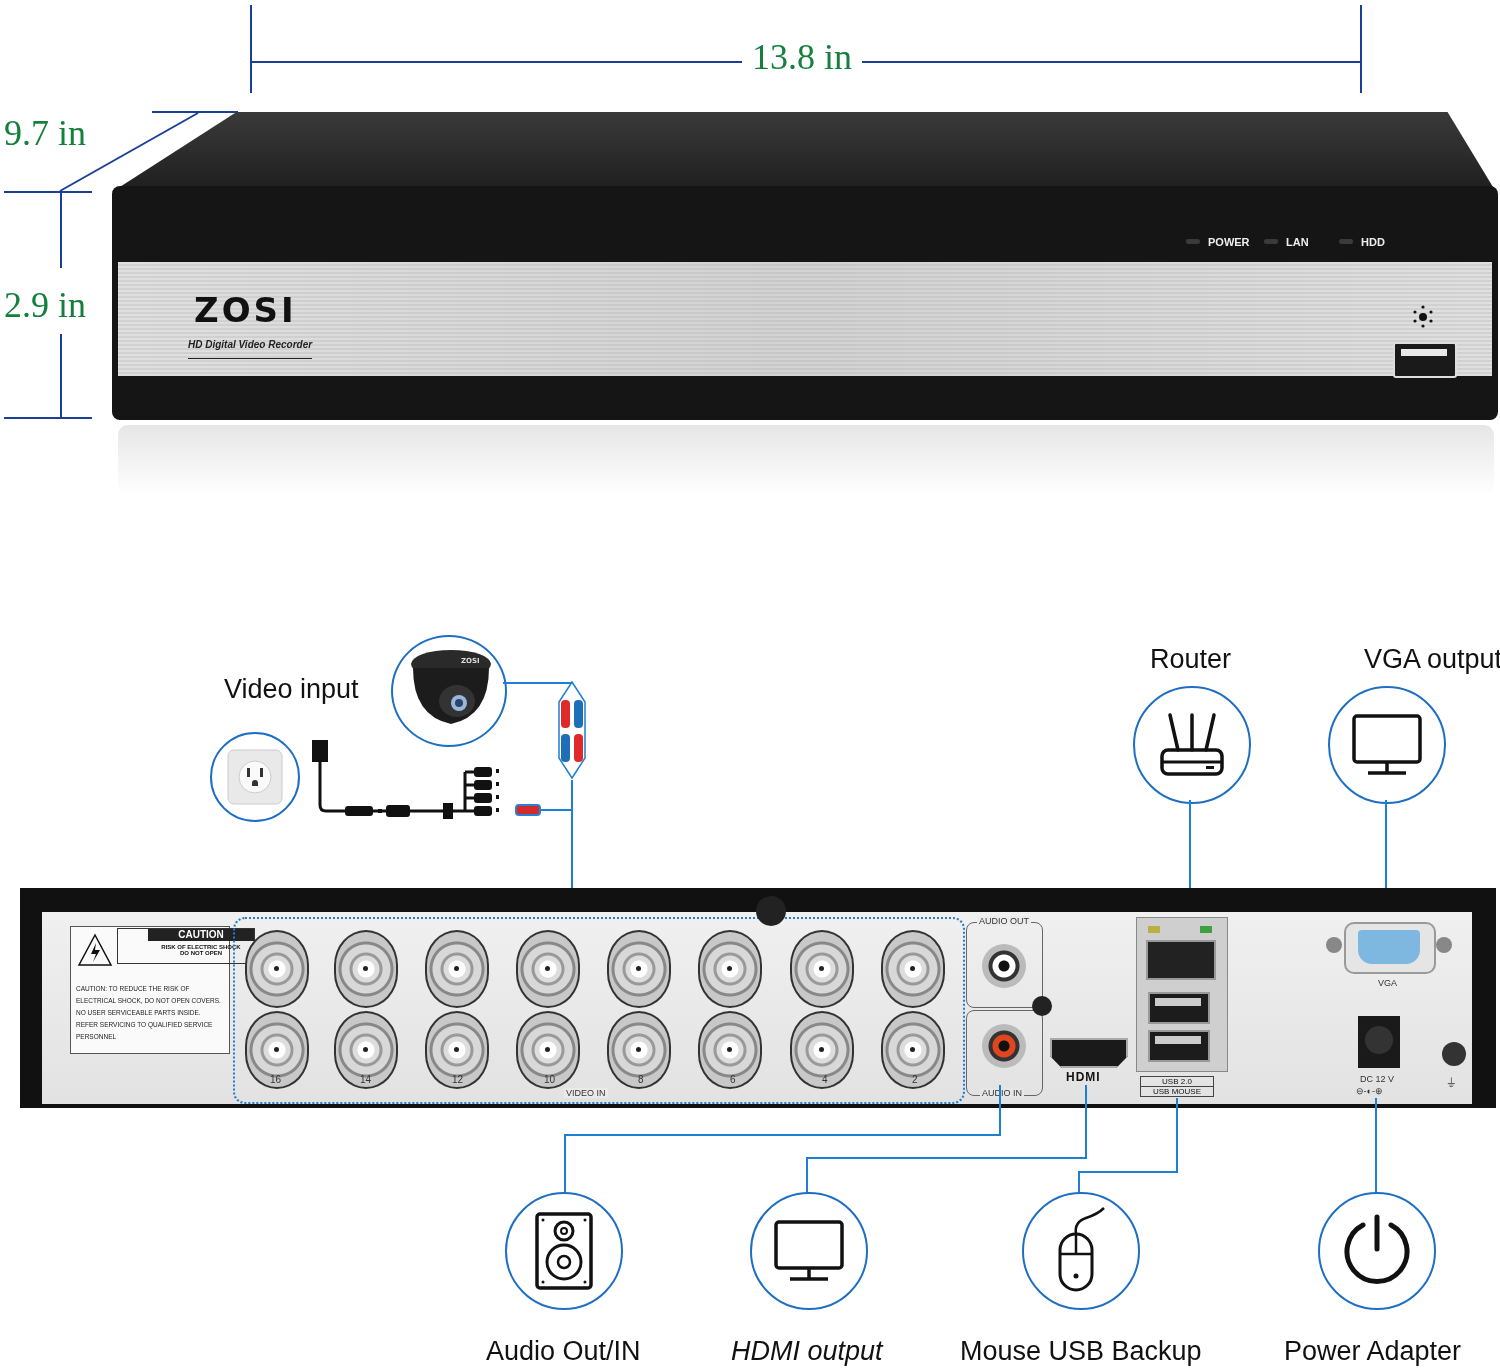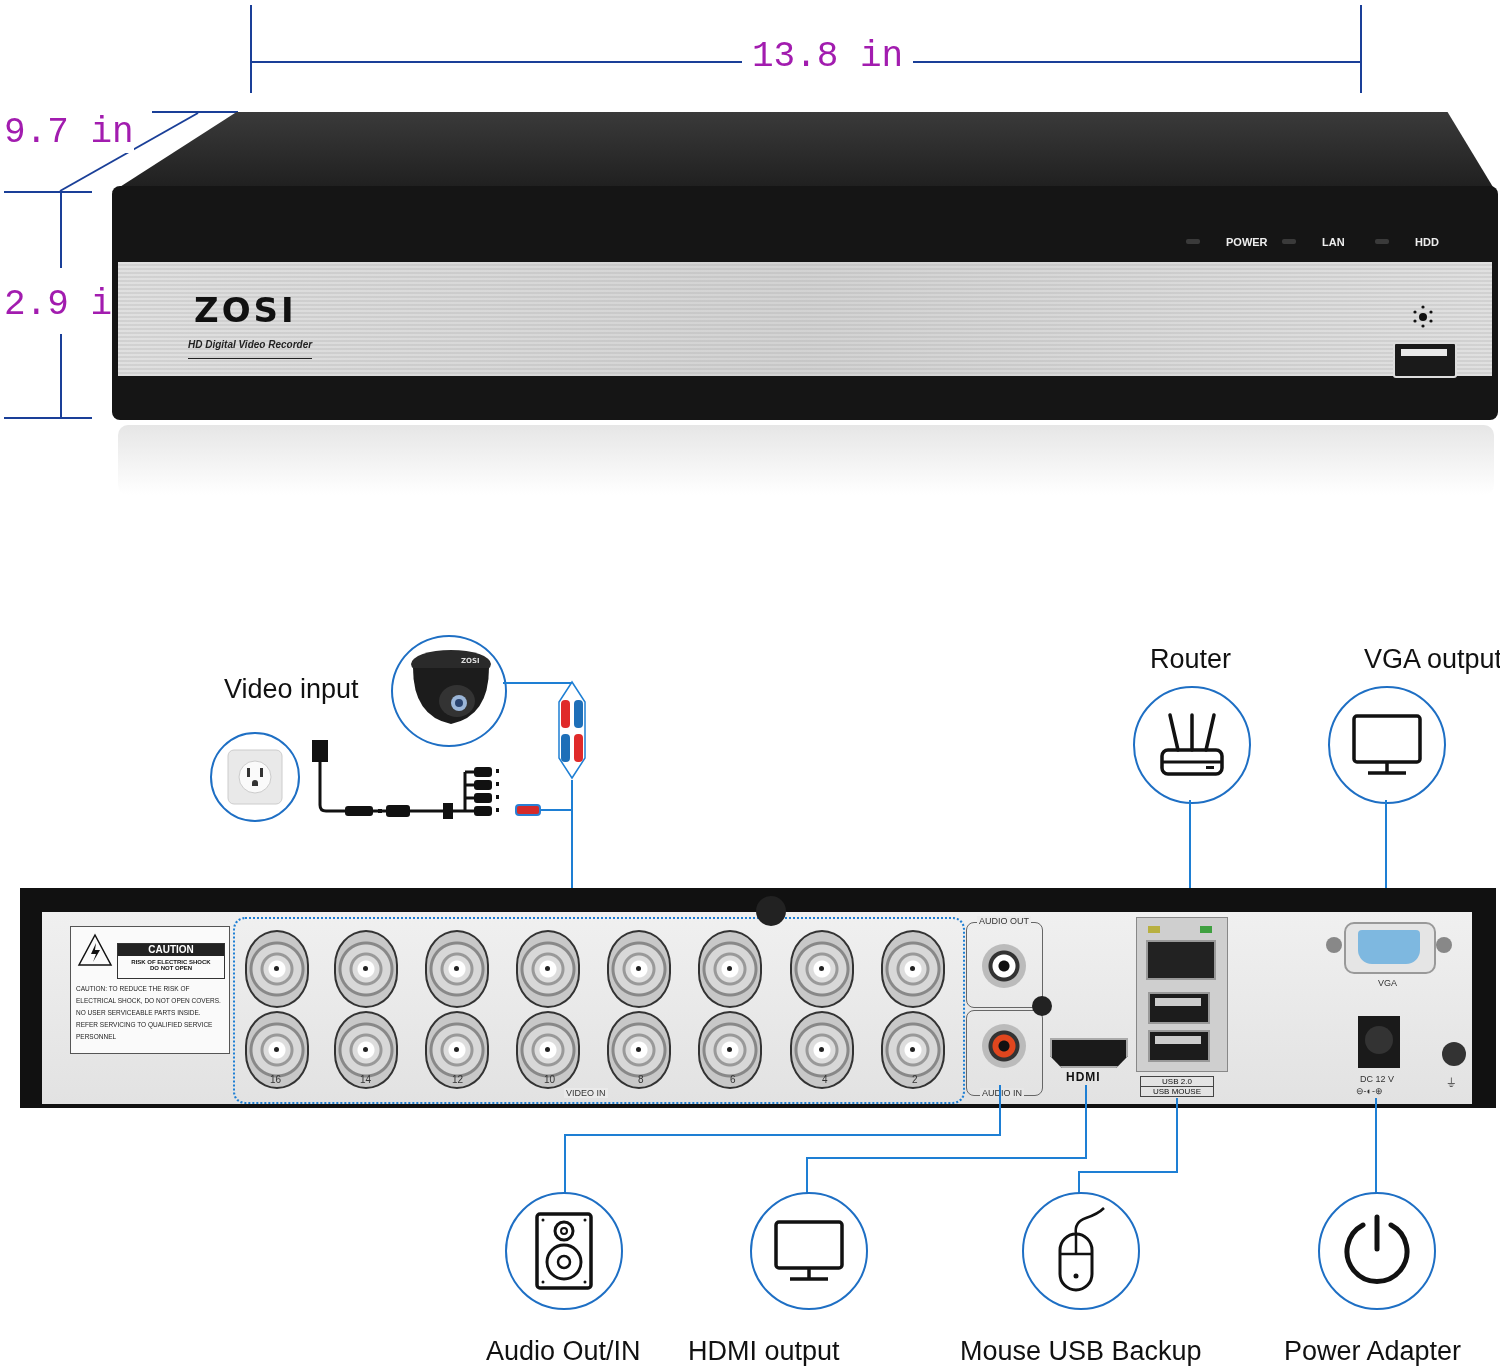--- a/index.html
+++ b/index.html
@@ -1,30 +1,30 @@
 <!DOCTYPE html>
 <html><head>
 <meta charset="utf-8">
 <style>
   html,body{margin:0;padding:0;background:#fff;}
   body{width:1500px;height:1370px;position:relative;overflow:hidden;font-family:"Liberation Sans",sans-serif;color:#111;}
   .abs{position:absolute;}
-  .dim-text{color:#a21caf;font-family:Liberation Mono, monospace;font-size:36px;background:#fff;}
+  .dim-text{color:#15803d;font-family:Liberation Serif, serif;font-size:36px;background:#fff;}
   .line{position:absolute;background:#1a3f98;}
   .bl{position:absolute;background:#1e7fd4;}
   .label{font-size:27px;color:#111;position:absolute;white-space:nowrap;font-family:"Liberation Sans",sans-serif;}
   .circle{position:absolute;border:2px solid #1e6fc4;border-radius:50%;background:#fff;display:flex;align-items:center;justify-content:center;}
   
   .dvr-top{position:absolute;left:112px;top:112px;width:1384px;height:80px;background:linear-gradient(#3a3a3a,#1e1e1e);clip-path:polygon(9% 0,96.5% 0,100% 100%,0 100%);}
   .dvr-front{position:absolute;left:112px;top:186px;width:1386px;height:234px;background:#151515;border-radius:8px;}
   .dvr-silver{position:absolute;left:6px;top:76px;width:1374px;height:114px;background:repeating-linear-gradient(180deg,#d8d8d8 0 2px,#c6c6c6 2px 4px),linear-gradient(90deg,#d5d5d5,#eaeaea,#cfcfcf);}
   .dvr-silver::before{content:"";position:absolute;inset:0;background:linear-gradient(90deg,rgba(255,255,255,.2),rgba(200,200,200,.35),rgba(255,255,255,.2));}
   .reflect{position:absolute;left:118px;top:425px;width:1376px;height:70px;background:linear-gradient(#e6e6e6,#fff);border-radius:10px;}
   .led{width:14px;height:5px;background:#3a3a3a;border-radius:2px;display:inline-block;margin-right:8px;vertical-align:middle;}
-  .led-label{font-size:11px;font-weight:bold;color:#eee;vertical-align:middle;margin-left:18px;}
+  .led-label{font-size:11px;font-weight:bold;color:#eee;vertical-align:middle;}
   
   .back-outer{position:absolute;left:20px;top:888px;width:1476px;height:220px;background:#111;}
   .back-plate{position:absolute;left:22px;top:24px;width:1430px;height:192px;background:linear-gradient(#f0f0f0,#e2e2e2);}
   .bnc{position:absolute;width:60px;height:74px;border-radius:50%/45%;background:radial-gradient(circle at 50% 50%,#fff 0 8px,#ddd 9px 13px,#999 14px 16px,#d8d8d8 17px 24px,#888 25px 27px,#c8c8c8 28px);border:2px solid #333;}
   .bnc::after{content:"";position:absolute;left:27px;top:34px;width:5px;height:5px;border-radius:50%;background:#222;}
   .port-num{position:absolute;font-size:10px;color:#333;}
   .tiny{font-size:9px;color:#333;position:absolute;white-space:nowrap;}
   .rca{position:absolute;width:44px;height:44px;border-radius:50%;background:radial-gradient(circle,#111 0 5px,#fff 6px 11px,#333 12px 15px,#bbb 16px);}
   .usb{position:absolute;width:58px;height:28px;background:#1c1c1c;border:2px solid #999;}
   .usb::before{content:"";position:absolute;left:5px;top:4px;width:46px;height:8px;background:#ccc;}
@@ -147,21 +147,21 @@
 <div class="bl" style="left:1385px;top:800px;width:2px;height:165px;"></div>
 
 <div class="back-outer">
   <div class="back-plate">
 
     <div class="abs" style="left:28px;top:14px;width:158px;height:126px;border:1px solid #555;background:#fafafa;">
       <svg class="abs" style="left:6px;top:6px;" width="36" height="34">
           <path d="M18 2 L34 32 H2 Z" fill="none" stroke="#111" stroke-width="1.5"></path>
           <path d="M19 10 L14 21 H19 L16 29 L23 17 H18 Z" fill="#111"></path>
         </svg>
-      <div class="abs" style="left:46px;top:16px;width:106px;height:34px;border:1px solid #333;">
+      <div class="abs" style="left:46px;top:1px;width:106px;height:34px;border:1px solid #333;padding-left:30px;">
         <div style="background:#222;color:#fff;font-weight:bold;font-size:10px;text-align:center;height:12px;line-height:12px;">CAUTION</div>
         <div style="font-size:6px;font-weight:bold;text-align:center;margin-top:3px;">RISK OF ELECTRIC SHOCK</div>
         <div style="font-size:6px;font-weight:bold;text-align:center;">DO NOT OPEN</div>
       </div>
       <div class="abs" style="left:5px;top:56px;width:148px;font-size:6.5px;line-height:12px;color:#222;">CAUTION: TO REDUCE THE RISK OF ELECTRICAL SHOCK, DO NOT OPEN COVERS. NO USER SERVICEABLE PARTS INSIDE. REFER SERVICING TO QUALIFIED SERVICE PERSONNEL</div>
     </div>
 
     <div class="abs" style="left:191px;top:5px;width:728px;height:183px;border:2px dotted #1e7fd4;border-radius:12px;"></div>
     <div class="tiny" style="left:522px;top:176px;background:#eaeaea;padding:0 2px;">VIDEO IN</div>
 
@@ -277,15 +277,15 @@
   </svg>
 </div>
 <div class="circle" style="left:1318px;top:1192px;width:114px;height:114px;">
   <svg width="80" height="80" viewBox="0 0 80 80">
     <path d="M26 14 A30 30 0 1 0 54 14" fill="none" stroke="#111" stroke-width="5" stroke-linecap="round"></path>
     <line x1="40" y1="6" x2="40" y2="38" stroke="#111" stroke-width="5" stroke-linecap="round"></line>
   </svg>
 </div>
 
 <div class="label" style="left:486px;top:1336px;">Audio Out/IN</div>
-<div class="label" style="left:688px;top:1336px;">HDMI output</div>
+<div class="label" style="left:731px;top:1336px;font-style:italic;">HDMI output</div>
 <div class="label" style="left:960px;top:1336px;">Mouse USB Backup</div>
 <div class="label" style="left:1284px;top:1336px;">Power Adapter</div>
 
 </body></html>

